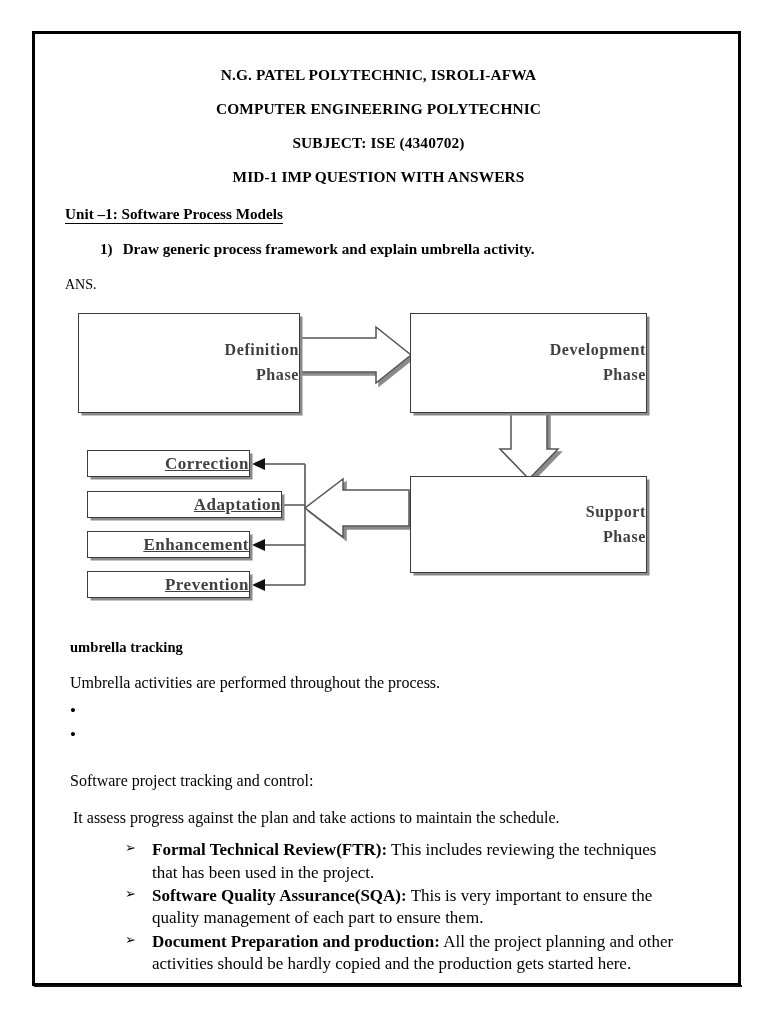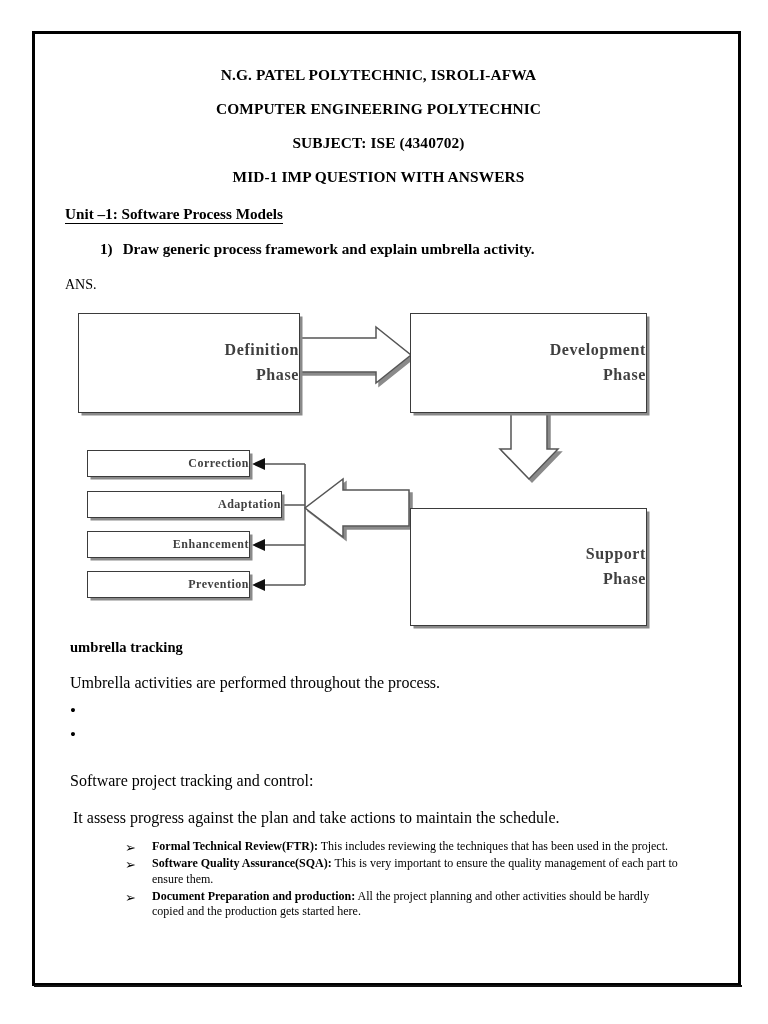--- a/index.html
+++ b/index.html
@@ -100,27 +100,28 @@
     font-weight: bold;
     color: #404040;
     text-align: center;
   }
   .shbox.big {
     font-size: 16px;
     line-height: 1.55;
     letter-spacing: 0.6px;
   }
   .shbox.small {
-    font-size: 12px;
+    font-size: 17px;
     letter-spacing: 0.5px;
+    text-decoration: underline;
   }
 
   .box-def      { left: 5px;   top: 8px;   width: 222px; height: 100px; }
   .box-dev      { left: 337px; top: 8px;   width: 237px; height: 100px; }
-  .box-sup      { left: 337px; top: 171px; width: 237px; height: 118px; margin-top: 32px;  }
+  .box-sup      { left: 337px; top: 171px; width: 237px; height: 97px;  }
 
   .box-cor      { left: 14px;  top: 145px; width: 163px; height: 27px; }
   .box-ada      { left: 14px;  top: 186px; width: 195px; height: 27px; }
   .box-enh      { left: 14px;  top: 226px; width: 163px; height: 27px; }
   .box-pre      { left: 14px;  top: 266px; width: 163px; height: 27px; }
 
   .svg-layer {
     position: absolute;
     left: 0; top: 0;
     width: 600px; height: 300px;
@@ -159,21 +160,21 @@
     line-height: 1;
   }
 
   ul.arrow-list {
     list-style: none;
     margin: 11px 0 0 0;
     padding: 0 14px 0 60px;
   }
   ul.arrow-list li {
     position: relative;
-    font-size: 12px;
+    font-size: 17px;
     line-height: 1.32;
     margin-bottom: 1px;
     padding-left: 27px;
   }
   ul.arrow-list li::before {
     content: "\27A2";
     position: absolute;
     left: 0;
     top: 0px;
     font-size: 13px;

